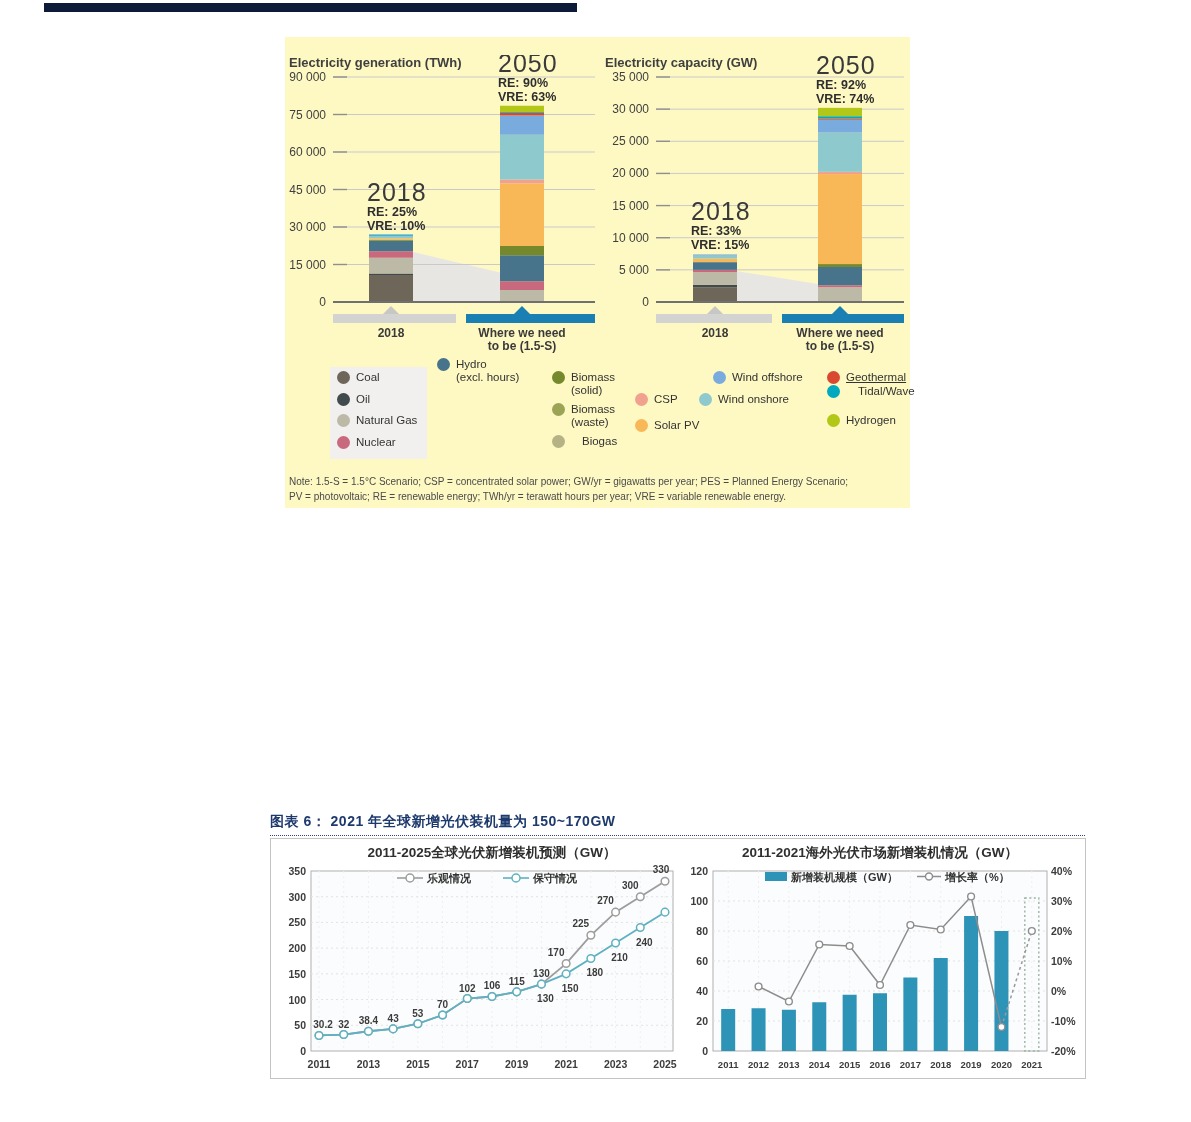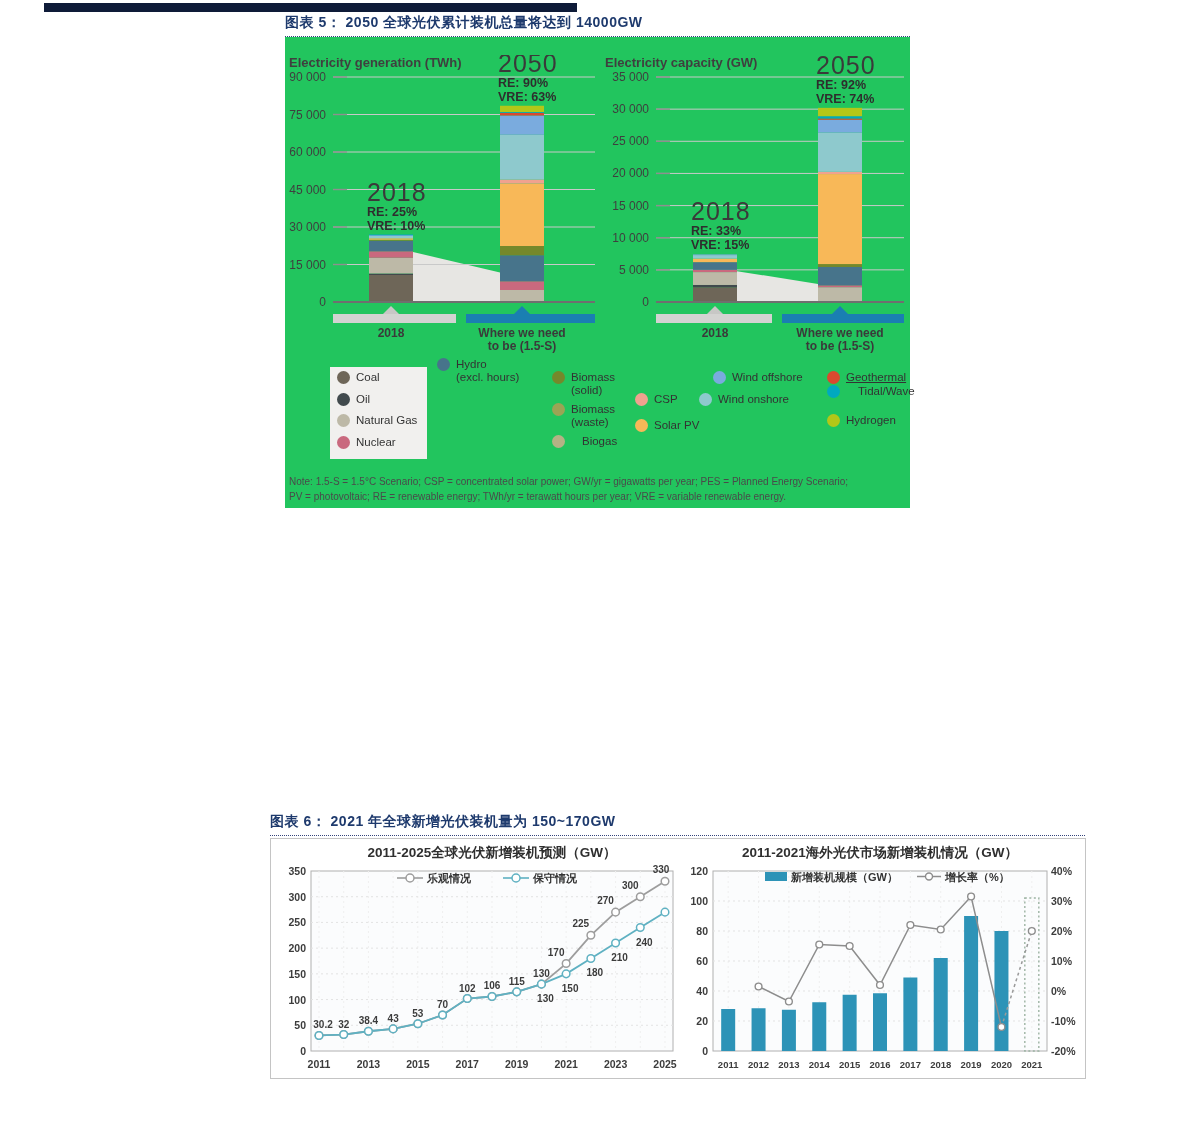--- a/index.html
+++ b/index.html
@@ -3,40 +3,39 @@
 <meta charset="utf-8">
 <style>
   html,body{margin:0;padding:0;background:#fff;}
   .page{position:relative;width:1191px;height:1122px;background:#fff;overflow:hidden;
         font-family:"Liberation Sans",sans-serif;}
   .topbar{position:absolute;left:44px;top:3px;width:533px;height:9px;background:#0e1b38;}
   .figcap{position:absolute;font-size:14px;font-weight:bold;color:#1e3a6d;
           border-bottom:1px dotted #33427a;padding-bottom:4px;letter-spacing:.5px;}
   .cap5{left:285px;top:14px;width:625px;}
   .cap6{left:270px;top:813px;width:815px;}
-  .fig5box{position:absolute;left:285px;top:37px;width:625px;height:471px;background:#22c55e;}
+  .fig5box{position:absolute;left:285px;top:37px;width:625px;height:471px;background:#fef9c3;}
   .fig6box{position:absolute;left:270px;top:838px;width:814px;height:239px;background:#fff;
            border:1px solid #c4c4c4;}
   svg{position:absolute;display:block;}
   svg text{font-family:"Liberation Sans",sans-serif;}
   #genChart{left:0;top:18px;} #capChart{left:316px;top:18px;}
   #forecastChart{left:2px;top:2px;} #overseasChart{left:408px;top:2px;}
   .legend{position:absolute;left:0;top:0;width:625px;height:140px;}
   .leg-box{position:absolute;background:#f1f0ee;}
   .leg-item{position:absolute;display:flex;align-items:flex-start;font-size:11.5px;color:#333;line-height:13px;}
   .dot{width:13px;height:13px;border-radius:50%;flex:0 0 13px;margin-right:6px;margin-top:0px;}
   .note{position:absolute;left:4px;top:437px;font-size:10px;color:#4a4a4a;line-height:15px;}
 </style>
 </head>
 <body>
 
 <div class="page">
   <div class="topbar"></div>
 
-  <div class="figcap cap5">图表 5：  2050 全球光伏累计装机总量将达到 14000GW</div>
 
   <div class="fig5box">
     <svg id="genChart" width="318" height="312">
         <text x="4" y="12" fill="#3f3f3f" font-size="13" text-anchor="start" font-weight="bold">Electricity generation (TWh)</text>
         <polygon points="128,197 215,217.5 215,247 128,247" fill="#e7e6e3"></polygon>
         <line x1="48" y1="209.5" x2="310" y2="209.5" stroke="#c9c9c9" stroke-width="1"></line>
         <line x1="48" y1="209.5" x2="62" y2="209.5" stroke="#8f8f8f" stroke-width="1.4"></line>
         <text x="41" y="213.5" fill="#3f3f3f" font-size="12" text-anchor="end" font-weight="normal">15 000</text>
         <line x1="48" y1="172" x2="310" y2="172" stroke="#c9c9c9" stroke-width="1"></line>
         <line x1="48" y1="172" x2="62" y2="172" stroke="#8f8f8f" stroke-width="1.4"></line>

